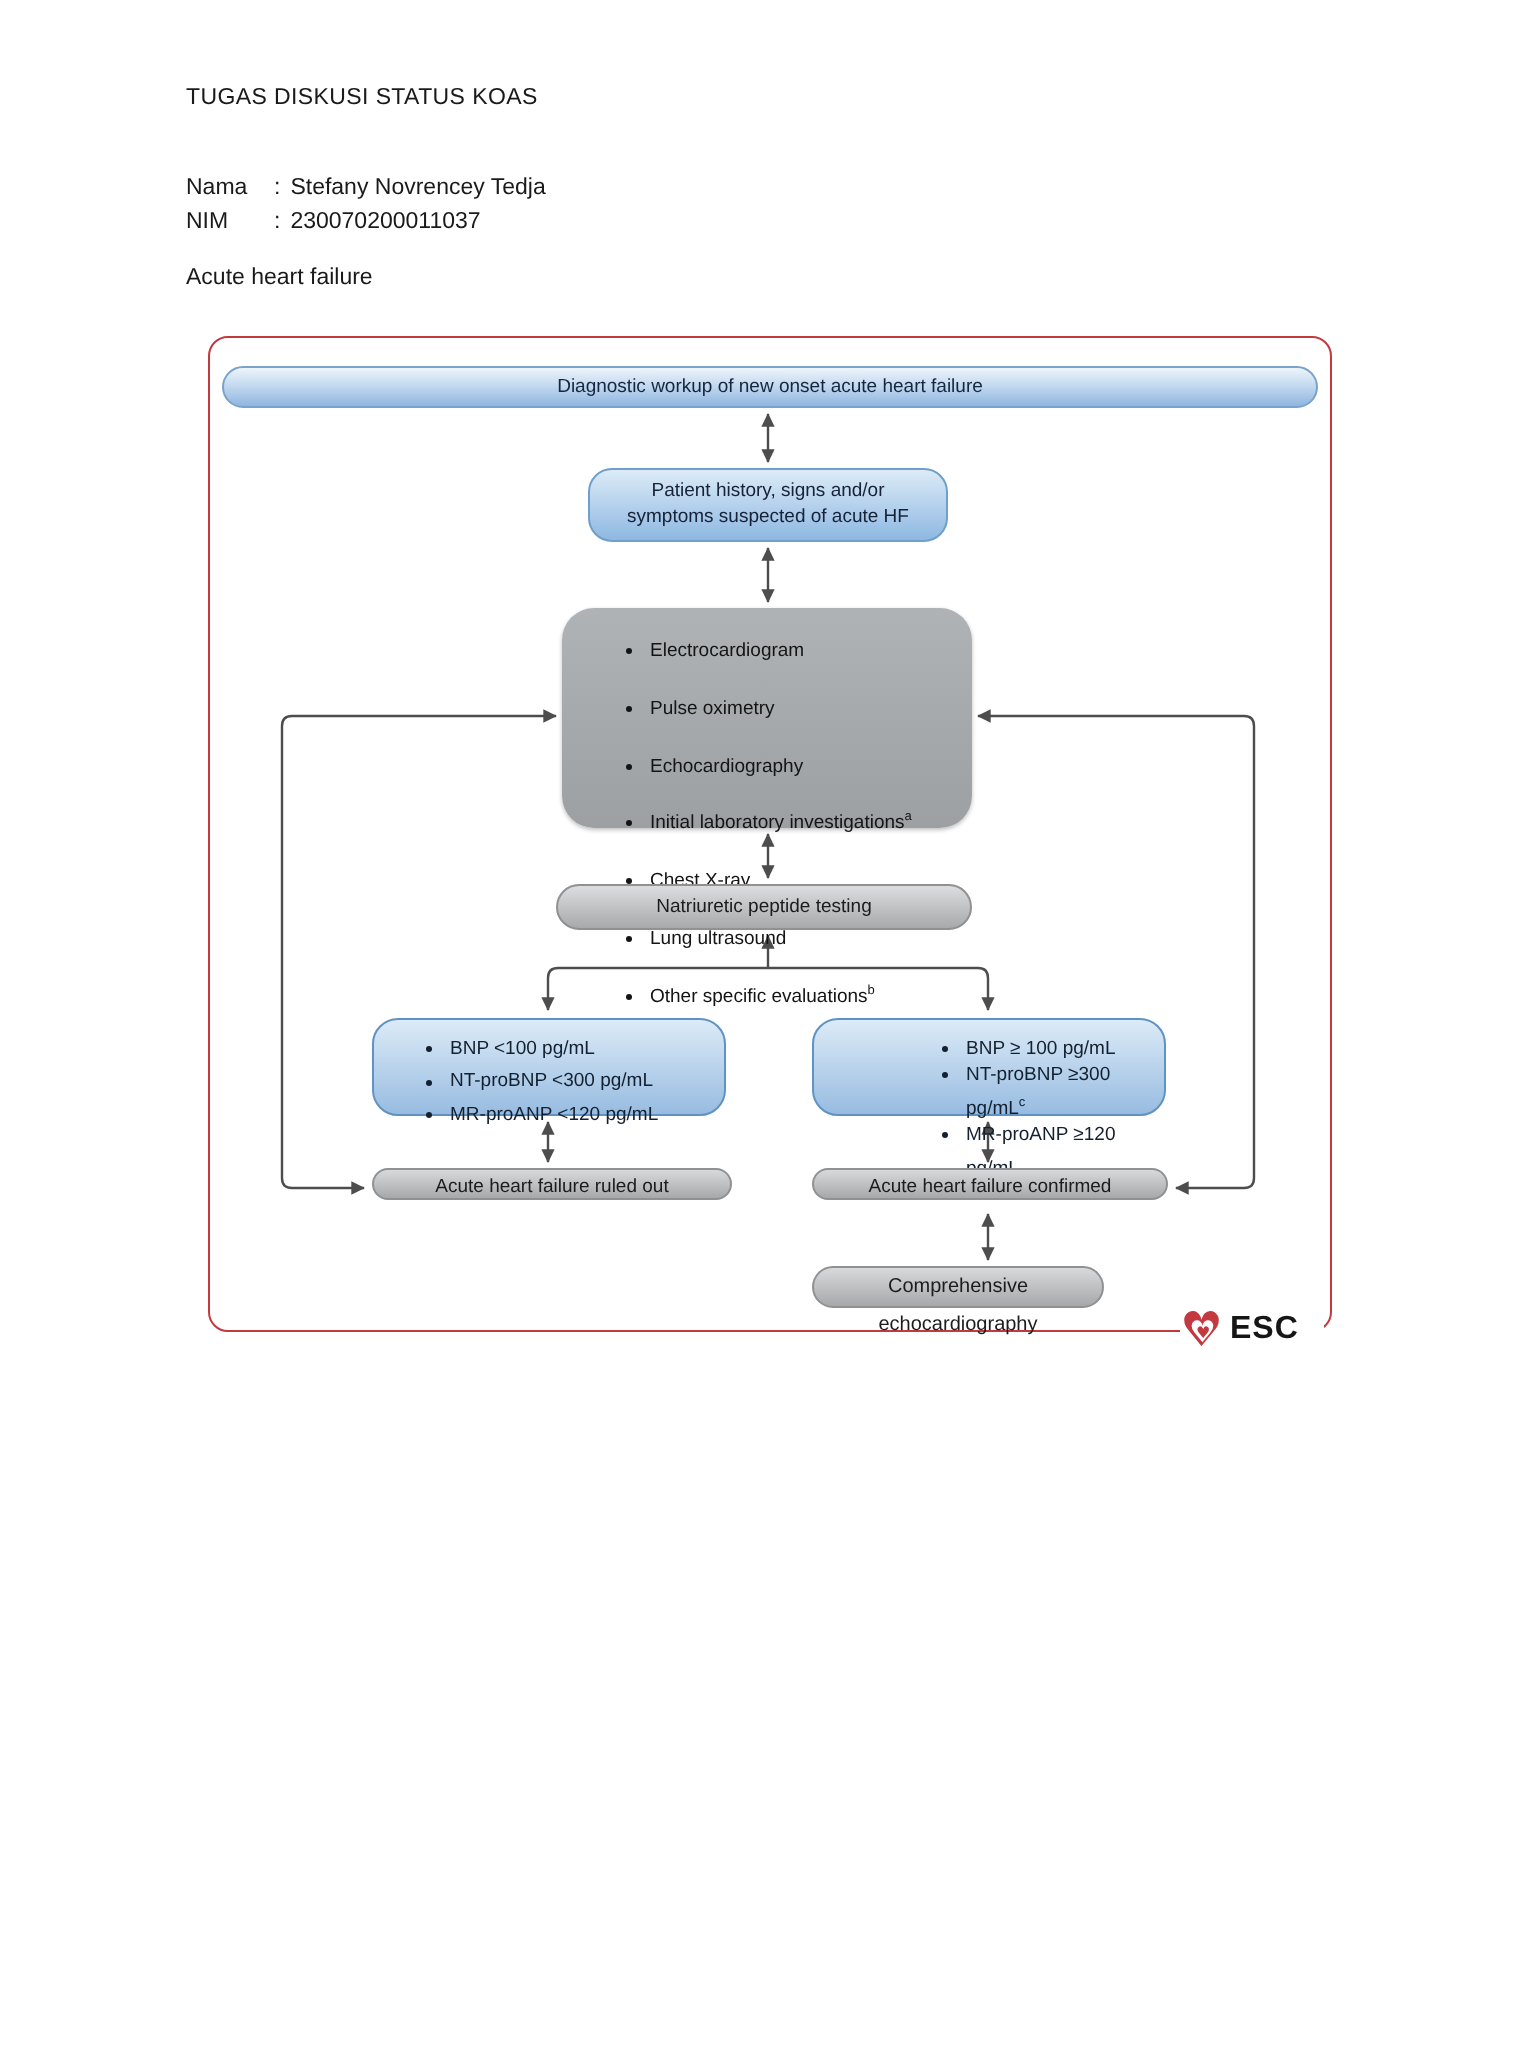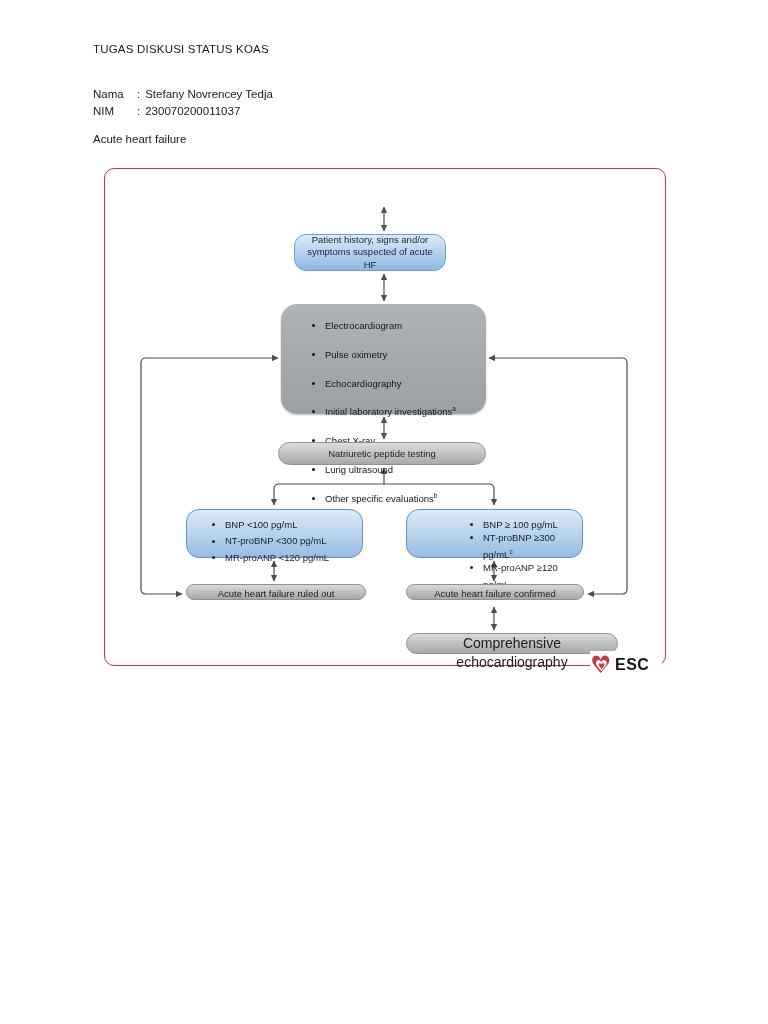--- a/index.html
+++ b/index.html
@@ -21,21 +21,21 @@
   }
   .frame-inner{position:absolute;left:0;top:0;width:559px;height:495px;}
 
   .banner{
     position:absolute;left:6px;top:14px;width:548px;height:21px;border-radius:11px;
     background:linear-gradient(180deg,#edf4fb 0%,#c9ddf1 40%,var(--box-blue-dark,#8fb6e0) 100%);
     border:1px solid #7aa3cc;box-sizing:border-box;
     font-size:9.5px;color:#16263e;text-align:center;line-height:19px;
   }
   .patient-box{
-    position:absolute;left:189px;top:65px;width:152px;height:37px;border-radius:12px;
+    position:absolute;left:189px;top:65px;width:180px;height:37px;border-radius:12px;
     background:linear-gradient(180deg,#dcebf7 0%,#8eb8e2 100%);
     border:1px solid #6f9fcb;box-sizing:border-box;
     font-size:9.5px;color:#152238;text-align:center;
     display:flex;align-items:center;justify-content:center;line-height:12.5px;
     padding:0 8px;
   }
   .assessment-box{
     position:absolute;left:176px;top:135px;width:205px;height:110px;border-radius:16px;
     background:linear-gradient(180deg,#b0b3b6 0%,var(--gray,#9da0a3) 100%);
     box-shadow:0 1px 2px rgba(0,0,0,.25);
@@ -63,24 +63,24 @@
 
   .result-pill{
     position:absolute;top:415px;height:16px;border-radius:10px;
     background:linear-gradient(180deg,#d8d9da 0%,#a6a8aa 100%);
     border:1px solid #8f9193;box-sizing:border-box;
     font-size:9.5px;color:#1c1c1c;text-align:center;line-height:18px;
   }
   .result-pill.left-pill{left:81px;width:180px;}
   .result-pill.right-pill{left:301px;width:178px;}
   .comp-pill{
-    position:absolute;left:301px;top:464px;width:212px;height:21px;border-radius:11px;
+    position:absolute;left:301px;top:464px;width:146px;height:21px;border-radius:11px;
     background:linear-gradient(180deg,#d8d9da 0%,#a6a8aa 100%);
     border:1px solid #8f9193;box-sizing:border-box;
-    font-size:14px;color:#1c1c1c;text-align:center;line-height:19px;
+    font-size:10px;color:#1c1c1c;text-align:center;line-height:19px;
   }
   .connectors{position:absolute;left:0;top:0;pointer-events:none;}
 
   .esc-logo{
     position:absolute;left:590px;top:651px;width:72px;height:28px;background:#ffffff;
     display:flex;align-items:center;z-index:5;
   }
   .esc-heart{position:relative;width:24px;height:26px;}
   .esc-heart .h1,.esc-heart .h2,.esc-heart .h3{position:absolute;line-height:1;font-family:"DejaVu Sans",sans-serif;}
   .esc-heart .h1{left:0;top:1px;font-size:24px;color:var(--frame-red,#c23a40);}
@@ -123,20 +123,21 @@
         <path d="M279,315 H174 Q169,315 169,320 V336" marker-end="url(#arw)"></path>
         <path d="M279,315 H384 Q389,315 389,320 V336" marker-end="url(#arw)"></path>
         <path d="M169,392 V412" marker-start="url(#arw)" marker-end="url(#arw)"></path>
         <path d="M389,392 V412" marker-start="url(#arw)" marker-end="url(#arw)"></path>
         <path d="M389,438 V461" marker-start="url(#arw)" marker-end="url(#arw)"></path>
         <path d="M173,189 H41 Q36,189 36,194 V420 Q36,425 41,425 H77" marker-start="url(#arw)" marker-end="url(#arw)"></path>
         <path d="M384,189 H517 Q522,189 522,194 V420 Q522,425 517,425 H483" marker-start="url(#arw)" marker-end="url(#arw)"></path>
       </g>
     </svg>
 
+    <div class="banner">Diagnostic workup of new onset acute heart failure</div>
 
     <div class="patient-box">Patient history, signs and/or symptoms suspected of acute HF</div>
 
     <div class="assessment-box">
       <ul>
         <li><span>Electrocardiogram</span><sup></sup></li>
         <li><span>Pulse oximetry</span><sup></sup></li>
         <li><span>Echocardiography</span><sup></sup></li>
         <li><span>Initial laboratory investigations</span><sup>a</sup></li>
         <li><span>Chest X-ray</span><sup></sup></li>

